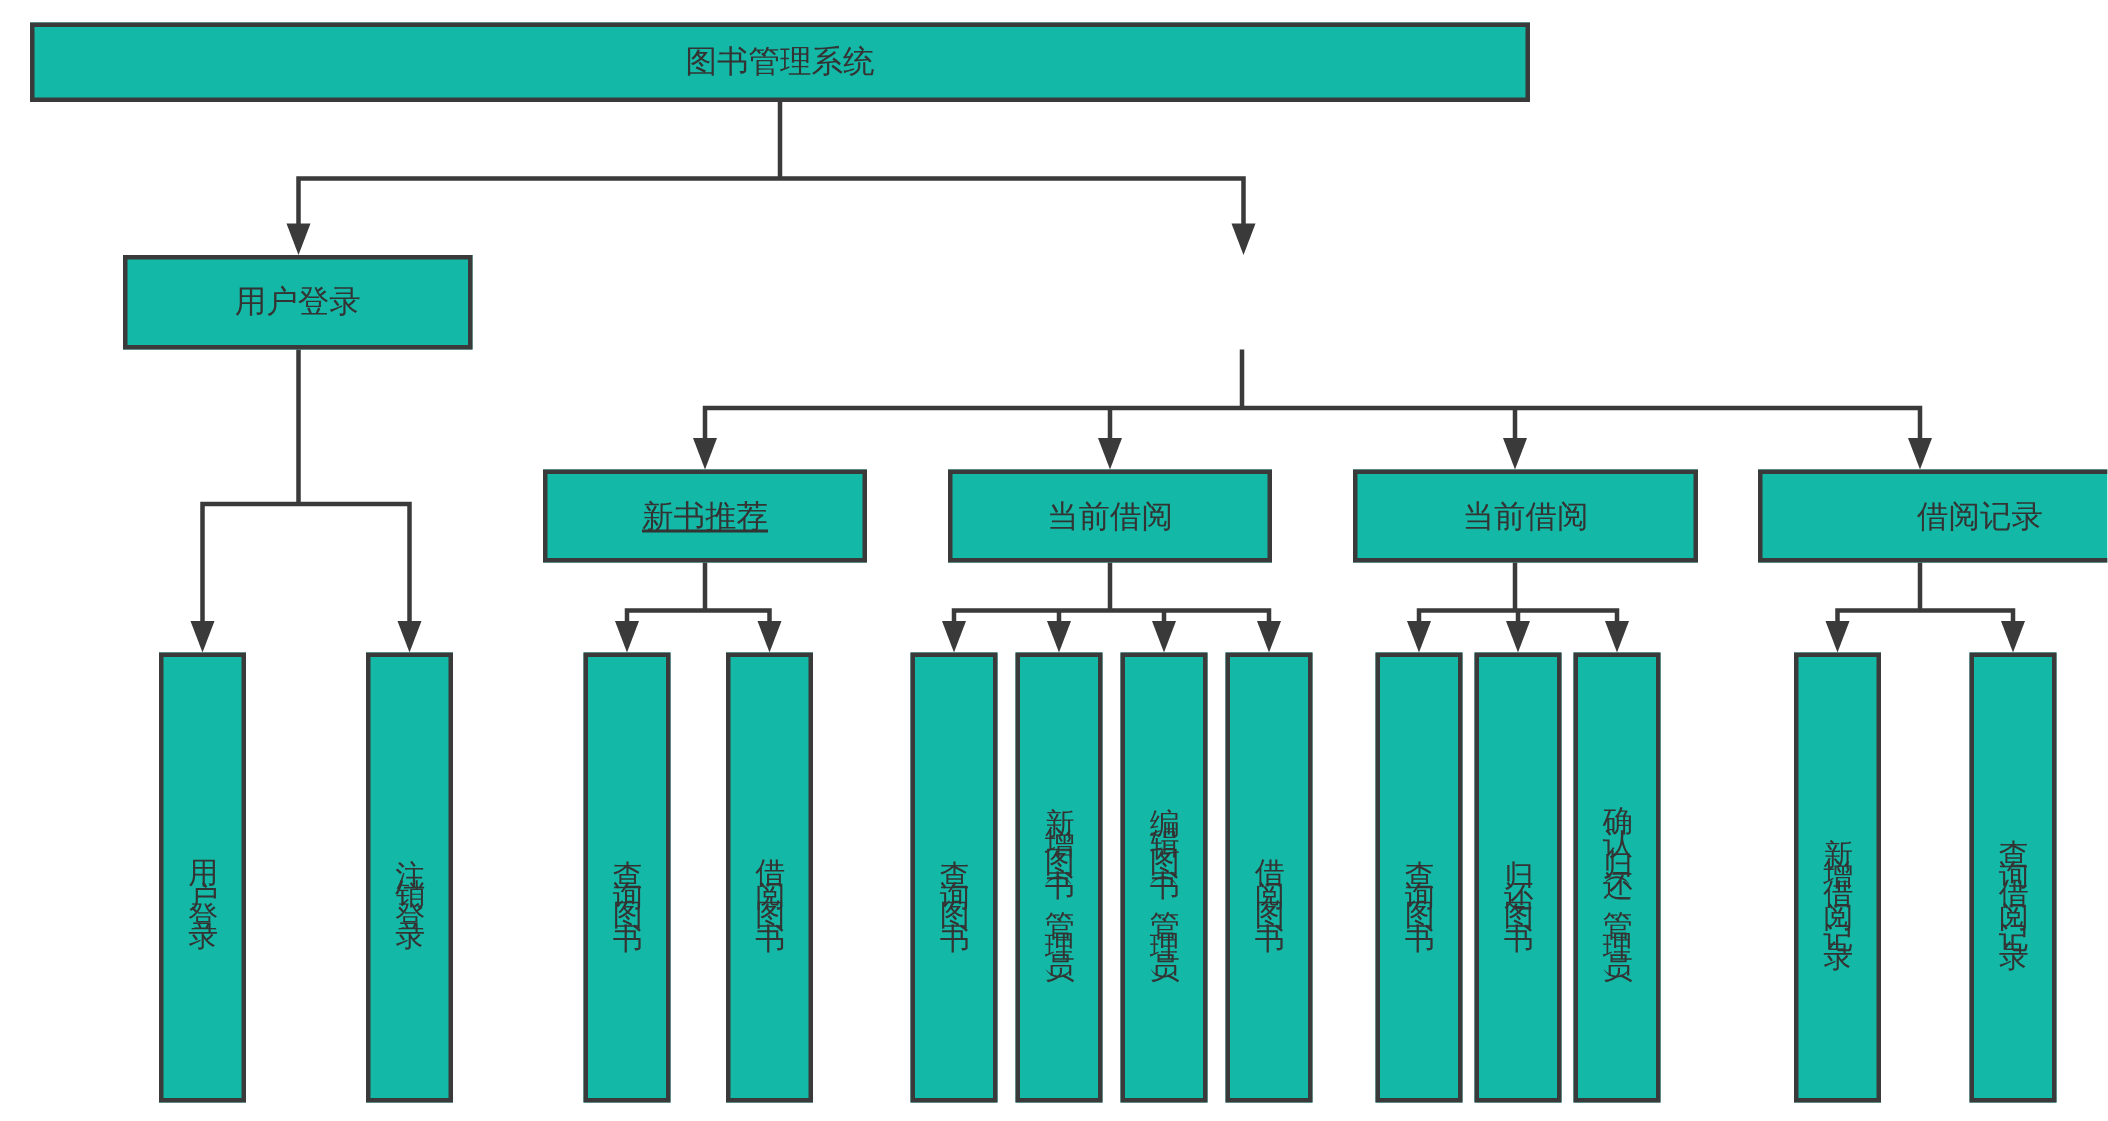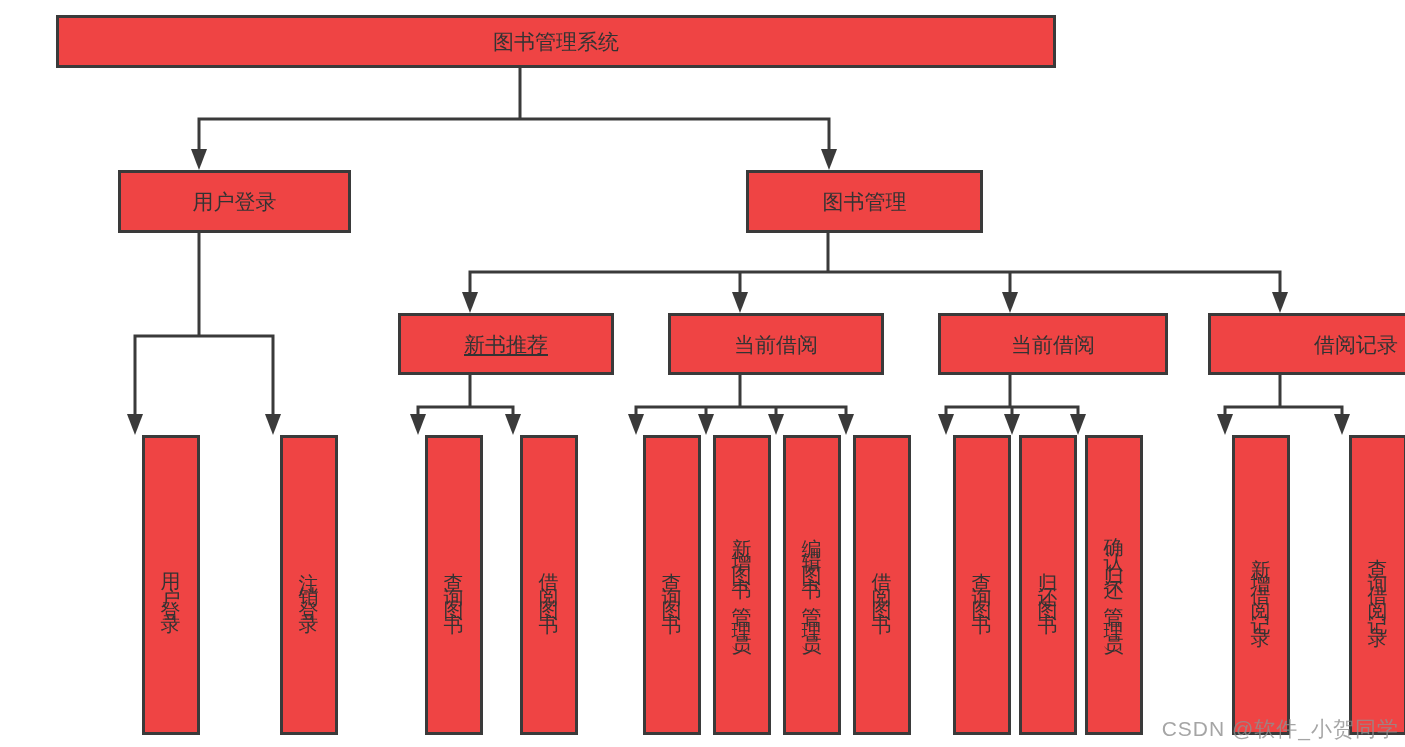--- a/index.html
+++ b/index.html
@@ -20,30 +20,29 @@
     left: 0;
     top: 0;
     width: 1405px;
     height: 747px;
     z-index: 1;
   }
   .node {
     position: absolute;
     box-sizing: border-box;
     border: 3px solid #3a3a3a;
-    background: #ef4444;
+    background: #14b8a6;
     display: flex;
     align-items: center;
     justify-content: center;
     color: #333333;
     font-size: 21px;
     line-height: 1;
     z-index: 2;
     text-align: center;
-    margin-left: 36px;
   }
   .node.v {
     writing-mode: vertical-rl;
     text-orientation: mixed;
     letter-spacing: 14px;
     font-size: 20px;
   }
   .watermark {
     position: absolute;
     right: 6px;
@@ -109,21 +108,20 @@
       <path d="M1012,435 L1004,414 L1020,414 Z"></path>
       <path d="M1078,435 L1070,414 L1086,414 Z"></path>
       <path d="M1225,435 L1217,414 L1233,414 Z"></path>
       <path d="M1342,435 L1334,414 L1350,414 Z"></path>
     </g>
   </svg>
 
   <div class="node h" style="left:20px; top:15px; width:1000px; height:53px;">图书管理系统</div>
 
   <div class="node h" style="left:82px; top:170px; width:233px; height:63px;">用户登录</div>
-  <div class="node h" style="left:710px; top:170px; width:237px; height:63px;">图书管理</div>
 
   <div class="node h" style="left:362px; top:313px; width:216px; height:62px;text-decoration:underline;">新书推荐</div>
   <div class="node h" style="left:632px; top:313px; width:216px; height:62px;">当前借阅</div>
   <div class="node h" style="left:902px; top:313px; width:230px; height:62px;">当前借阅</div>
   <div class="node h" style="left:1172px; top:313px; width:260px; height:62px;padding-left:36px;">借阅记录</div>
 
   <div class="node v" style="left:106px; top:435px; width:58px; height:300px;">用户登录</div>
   <div class="node v" style="left:244px; top:435px; width:58px; height:300px;">注销登录</div>
 
   <div class="node v" style="left:389px; top:435px; width:58px; height:300px;">查询图书</div>
@@ -134,14 +132,13 @@
   <div class="node v" style="left:747px; top:435px; width:58px; height:300px;">编辑图书（管理员）</div>
   <div class="node v" style="left:817px; top:435px; width:58px; height:300px;">借阅图书</div>
 
   <div class="node v" style="left:917px; top:435px; width:58px; height:300px;">查询图书</div>
   <div class="node v" style="left:983px; top:435px; width:58px; height:300px;">归还图书</div>
   <div class="node v" style="left:1049px; top:435px; width:58px; height:300px;">确认归还（管理员）</div>
 
   <div class="node v" style="left:1196px; top:435px; width:58px; height:300px;">新增借阅记录</div>
   <div class="node v" style="left:1313px; top:435px; width:58px; height:300px;">查询借阅记录</div>
 
-  <div class="watermark">CSDN @软件_小贺同学</div>
 </div>
 
 </body></html>

